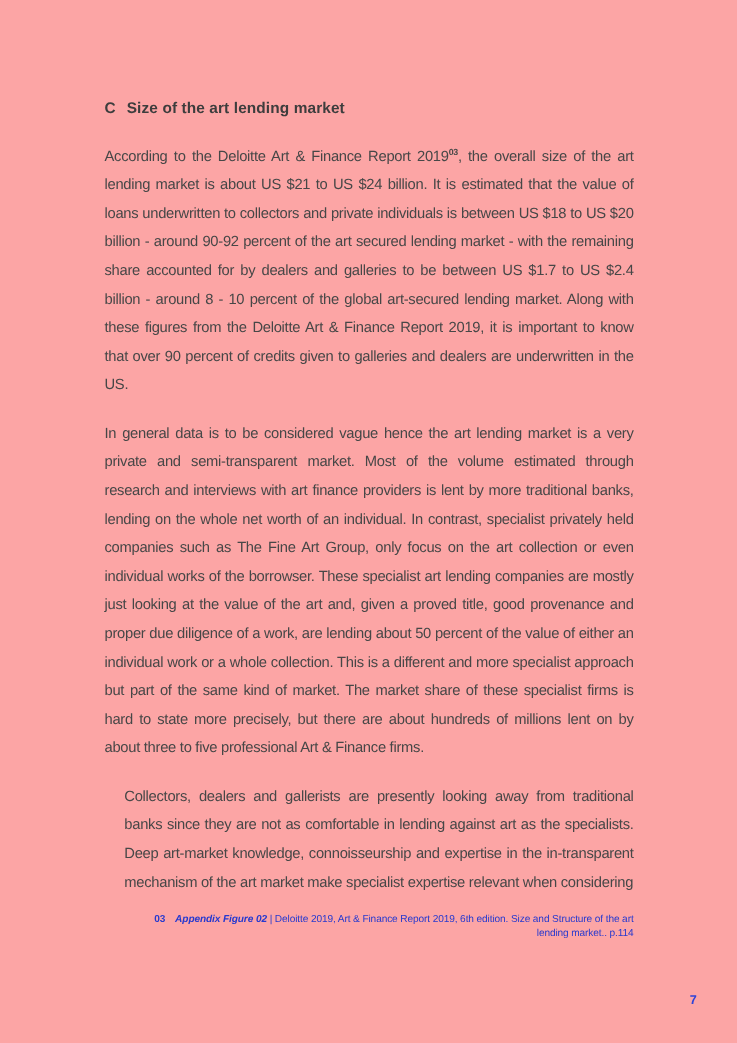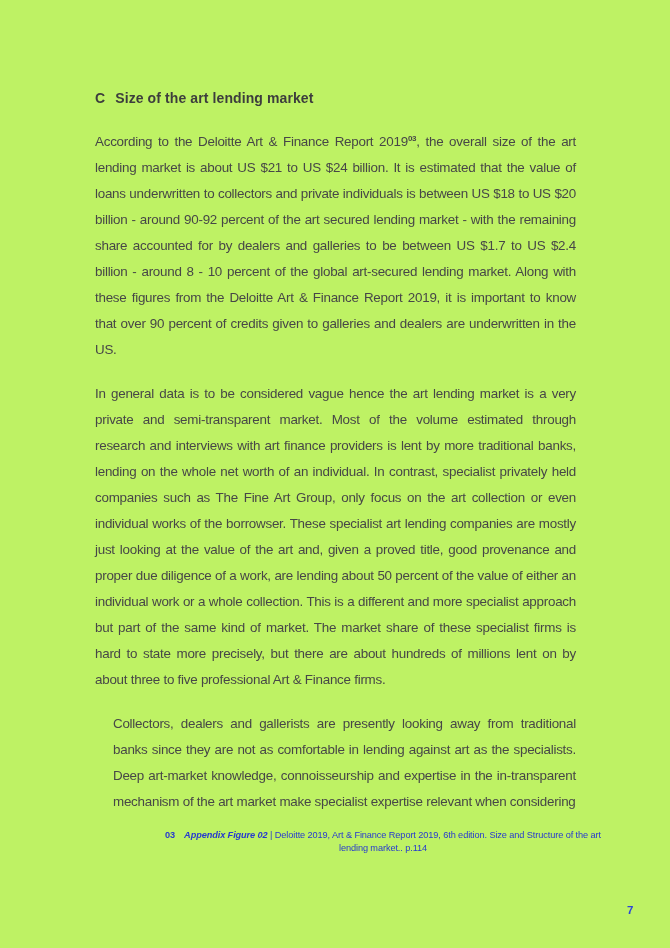--- a/index.html
+++ b/index.html
@@ -5,21 +5,21 @@
   * { margin: 0; padding: 0; box-sizing: border-box; }
   html, body {
     width: 670px; height: 948px;
     background: #ffffff;
     font-family: "Liberation Sans", sans-serif;
     overflow: hidden;
   }
   .page {
     position: relative;
     width: 670px; height: 948px;
-    background: #bef264;
+    background: #fca5a5;
     text-decoration: underline;
   }
   .content {
     position: absolute;
     left: 95px; top: 88px;
     width: 481px;
   }
   .heading {
     font-size: 14px;
     font-weight: bold;
@@ -45,22 +45,21 @@
     line-height: 0;
   }
   .footnote {
     position: absolute;
     left: 118px; top: 829px;
     width: 458px;
     color: #2639cf;
     font-size: 9.2px;
     letter-spacing: -0.1px;
     line-height: 12.5px;
-    text-align: center;
-    margin-left: 36px;
+    text-align: right;
   }
   .fn-number { font-weight: bold; margin-right: 9px; }
   .fn-figure { font-weight: bold; font-style: italic; }
   .page-number {
     position: absolute;
     left: 627px; top: 904px;
     color: #2e44d8;
     font-size: 11.5px;
     font-weight: bold;
   }

